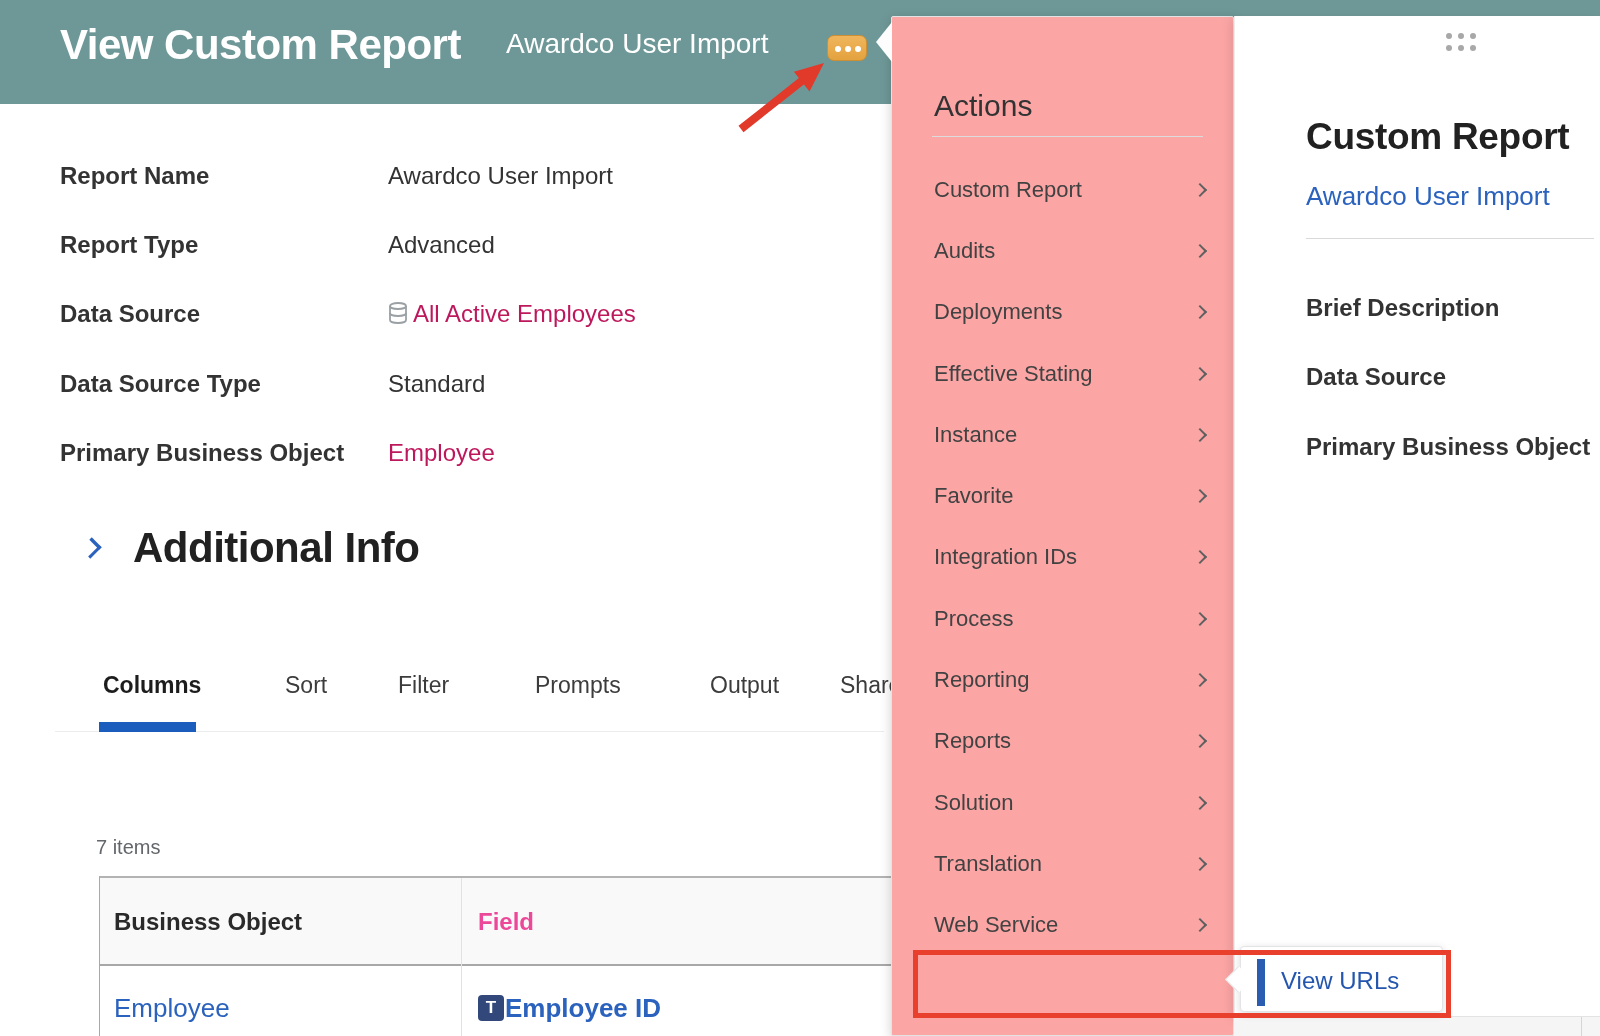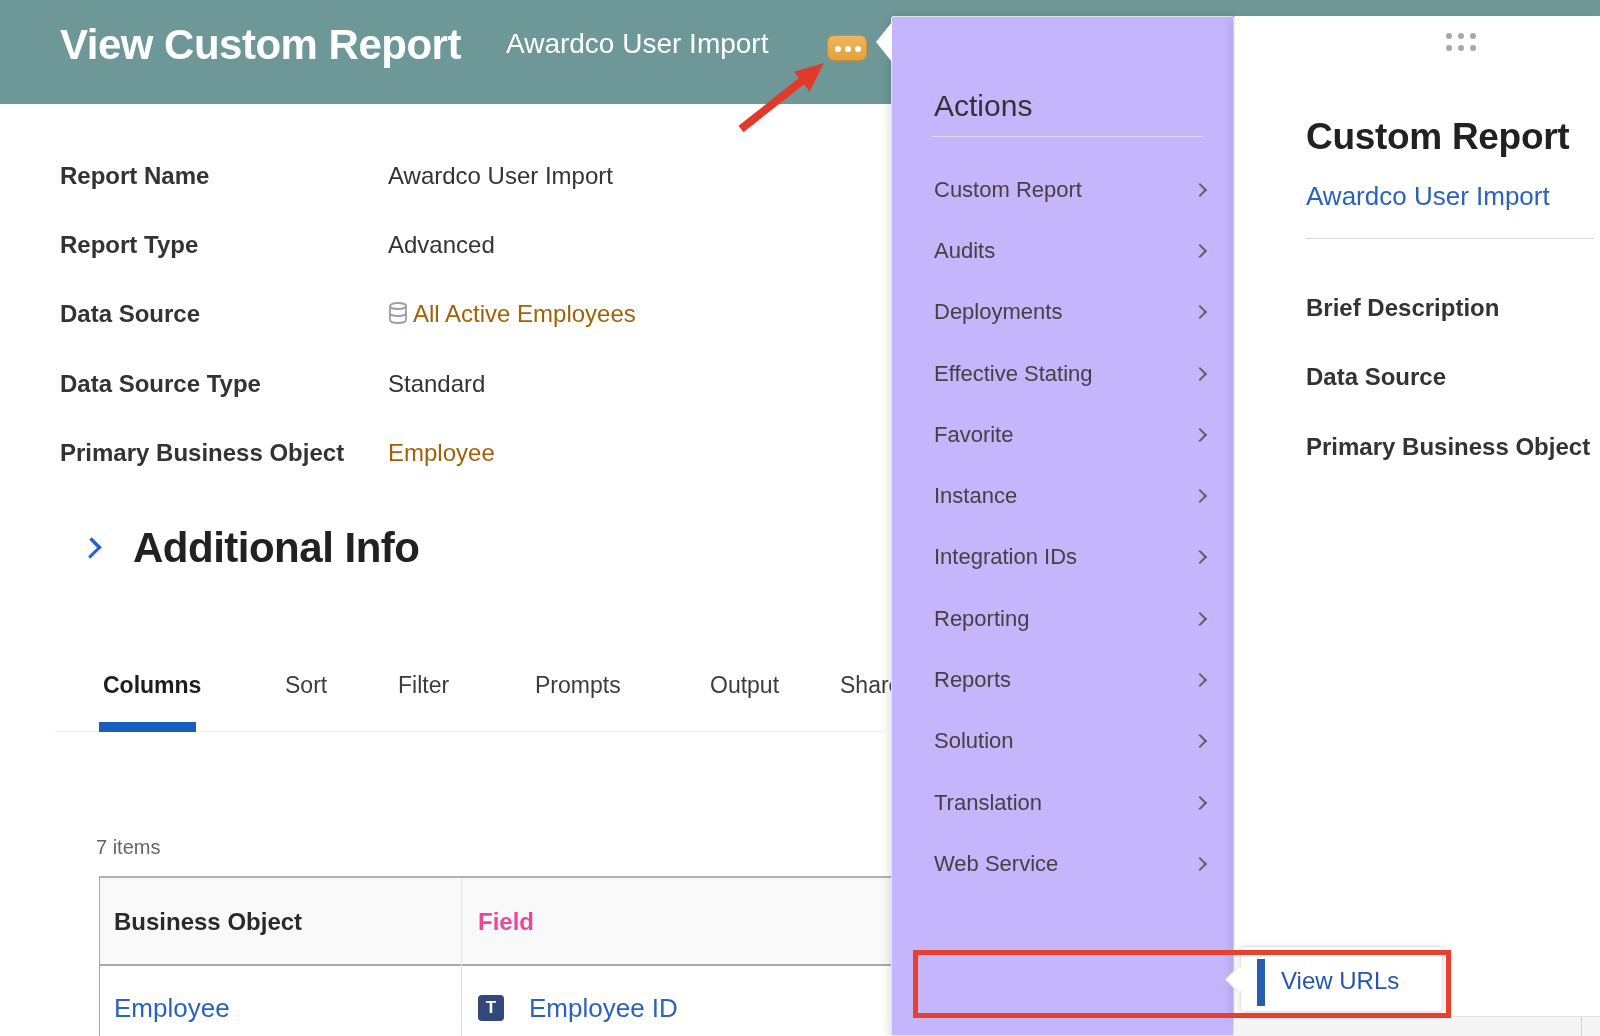--- a/index.html
+++ b/index.html
@@ -21,21 +21,21 @@
   .red-arrow { left:720px; top:50px; width:130px; height:100px; z-index:40; pointer-events:none; }
 
   
   .content { left:0; top:104px; width:891px; height:932px; background:#fff; z-index:1; }
   .field-row { position:absolute; left:0; width:891px; height:32px; line-height:32px; font-size:24px; color:#333; }
   .field-row:nth-of-type(1){ top:56px; } .field-row:nth-of-type(2){ top:125px; }
   .field-row:nth-of-type(3){ top:194px; } .field-row:nth-of-type(4){ top:264px; }
   .field-row:nth-of-type(5){ top:333px; }
   .field-label { position:absolute; left:60px; font-weight:700; color:#333; }
   .field-value { position:absolute; left:388px; color:#333; white-space:nowrap; }
-  .field-row.link .field-value { color:#a16207; }
+  .field-row.link .field-value { color:#be185d; }
   .db-icon { display:none; position:relative; width:20px; height:22px; margin-right:5px; vertical-align:-2px; }
   .field-row.has-icon .db-icon { display:inline-block; }
 
   .section-chevron { left:84px; top:437px; width:14px; height:14px; border-right:3px solid #2b62bd; border-top:3px solid #2b62bd; transform:rotate(45deg) scale(1,1.15); }
   .section-heading { left:133px; top:420px; font-size:42px; font-weight:700; color:#212121; line-height:48px; letter-spacing:-0.5px; }
 
   
   .tab { position:absolute; top:566px; height:30px; line-height:30px; font-size:23px; color:#3c3c3c; }
   .tab:nth-of-type(1){ left:103px; font-weight:700; color:#1d1d1d; }
   .tab:nth-of-type(2){ left:285px; } .tab:nth-of-type(3){ left:398px; }
@@ -48,24 +48,24 @@
 
   
   .grid { left:99px; top:772px; width:1483px; height:160px; border-top:2px solid #b3b3b3;
     border-left:1px solid #a8a8a8; border-right:5px solid #737373; }
   .grid-header { position:absolute; left:0; top:0; width:100%; height:88px; background:#f9f9f9; border-bottom:2px solid #a8a8a8; }
   .grid-col-divider { position:absolute; left:361px; top:0; width:1px; height:160px; background:#e2e2e2; }
   .cell.c1 { left:14px; } .cell.c2 { left:378px; }
   .grid-row .cell { position:absolute; top:115px; height:30px; line-height:30px; font-size:26px; color:#2b62bd; }
   .t-badge { position:absolute; left:378px; top:117px; width:26px; height:26px; border-radius:4px; background:#32487a;
     color:#fff; font-size:17px; font-weight:700; text-align:center; line-height:26px; }
-  .grid-row .cell.c2 { left:429px; }
-
-  
-  .menu { left:891px; top:16px; width:343px; height:1020px; background:#c4b5fd;
+  .grid-row .cell.c2 { left:405px;font-weight:bold; }
+
+  
+  .menu { left:891px; top:16px; width:343px; height:1020px; background:#fca5a5;
     border:1px solid #e3e3e3; border-radius:2px; box-shadow:0 3px 12px rgba(0,0,0,0.18); z-index:10; }
   .menu-caret { left:876px; top:22px; width:0; height:0; border-top:20px solid transparent;
     border-bottom:20px solid transparent; border-right:16px solid #fdfdfd; z-index:11; }
   .menu-title { position:absolute; left:42px; top:71px; font-size:30px; color:#333; line-height:36px; }
   .menu-divider { position:absolute; left:40px; top:119px; width:271px; height:1px; background:#dcdcdc; }
   .menu-items { position:absolute; left:0; top:142px; width:100%; }
   .menu-item { position:relative; height:61.3px; display:flex; align-items:center; }
   .menu-item-label { position:absolute; left:42px; font-size:22px; color:#424242; }
   .chev { position:absolute; right:28px; width:10px; height:10px; border-right:2px solid #606060; border-top:2px solid #606060; transform:rotate(45deg); }
 
@@ -209,35 +209,39 @@
           <span class="menu-item-label">Deployments</span>
           <span class="chev"></span>
         </div>
 
         <div class="menu-item">
           <span class="menu-item-label">Effective Stating</span>
           <span class="chev"></span>
         </div>
 
         <div class="menu-item">
+          <span class="menu-item-label">Instance</span>
+          <span class="chev"></span>
+        </div>
+
+        <div class="menu-item">
           <span class="menu-item-label">Favorite</span>
           <span class="chev"></span>
         </div>
 
         <div class="menu-item">
-          <span class="menu-item-label">Instance</span>
-          <span class="chev"></span>
-        </div>
-
-        <div class="menu-item">
           <span class="menu-item-label">Integration IDs</span>
           <span class="chev"></span>
         </div>
 
 
+        <div class="menu-item">
+          <span class="menu-item-label">Process</span>
+          <span class="chev"></span>
+        </div>
 
         <div class="menu-item">
           <span class="menu-item-label">Reporting</span>
           <span class="chev"></span>
         </div>
 
         <div class="menu-item">
           <span class="menu-item-label">Reports</span>
           <span class="chev"></span>
         </div>

